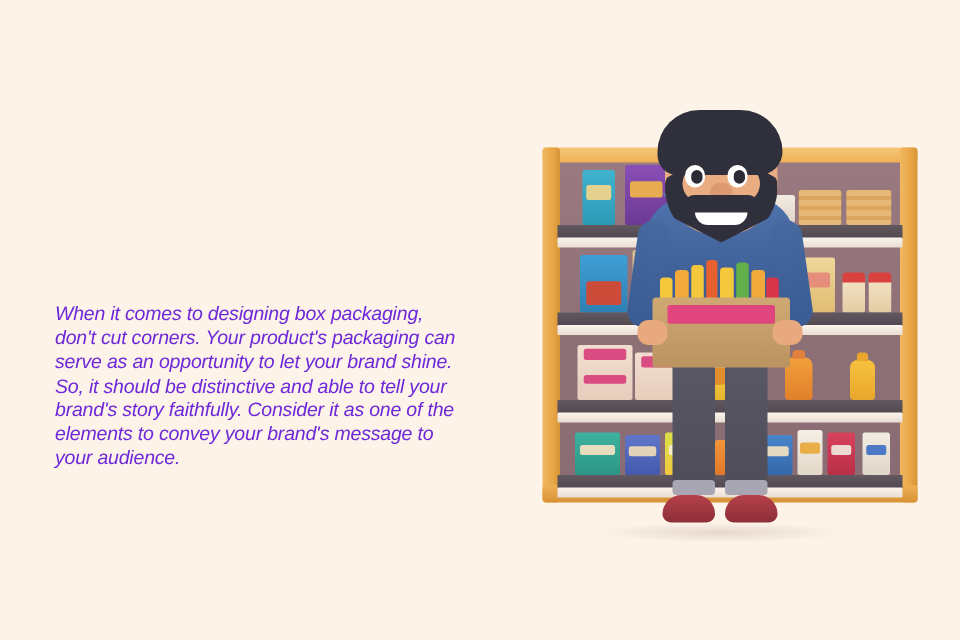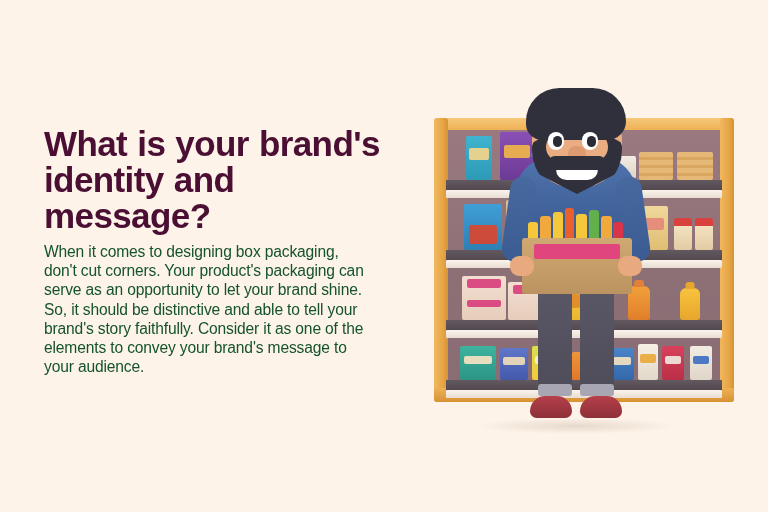--- a/index.html
+++ b/index.html
@@ -31,22 +31,23 @@
     letter-spacing:-0.6px;
     color:#4a0f33;
     word-spacing:1px;
   }
   .body-copy {
     position:absolute;
     top:242px; left:44px;
     width:330px;
     font-size:15.6px;
     line-height:19.2px;
-    color:#14532d;
+    color:#6d28d9;
     letter-spacing:-0.15px;
+    font-style:italic;
   }
 
   
   .illustration {
     width:384px; height:512px;
     position:relative;
     background:#fdf3e8;
     overflow:hidden;
   }
   .illus-inner { position:absolute; inset:0; }
@@ -231,21 +232,20 @@
     width:200px; height:16px;
     background:radial-gradient(ellipse at center, rgba(150,120,110,.22), rgba(150,120,110,0) 70%);
   }
 </style>
 </head>
 <body>
 
 <div id="slide">
 
   <section class="text-panel">
-    <h1 class="headline">What is your brand's identity and message?</h1>
     <p class="body-copy">When it comes to designing box packaging, don't cut corners. Your product's packaging can serve as an opportunity to let your brand shine. So, it should be distinctive and able to tell your brand's story faithfully. Consider it as one of the elements to convey your brand's message to your audience.</p>
   </section>
 
   <section class="illustration">
     <div class="illus-inner">
 
       <div class="floor-shadow"></div>
 
       <div class="shelf-unit">
         <div class="shelf-back"></div>

